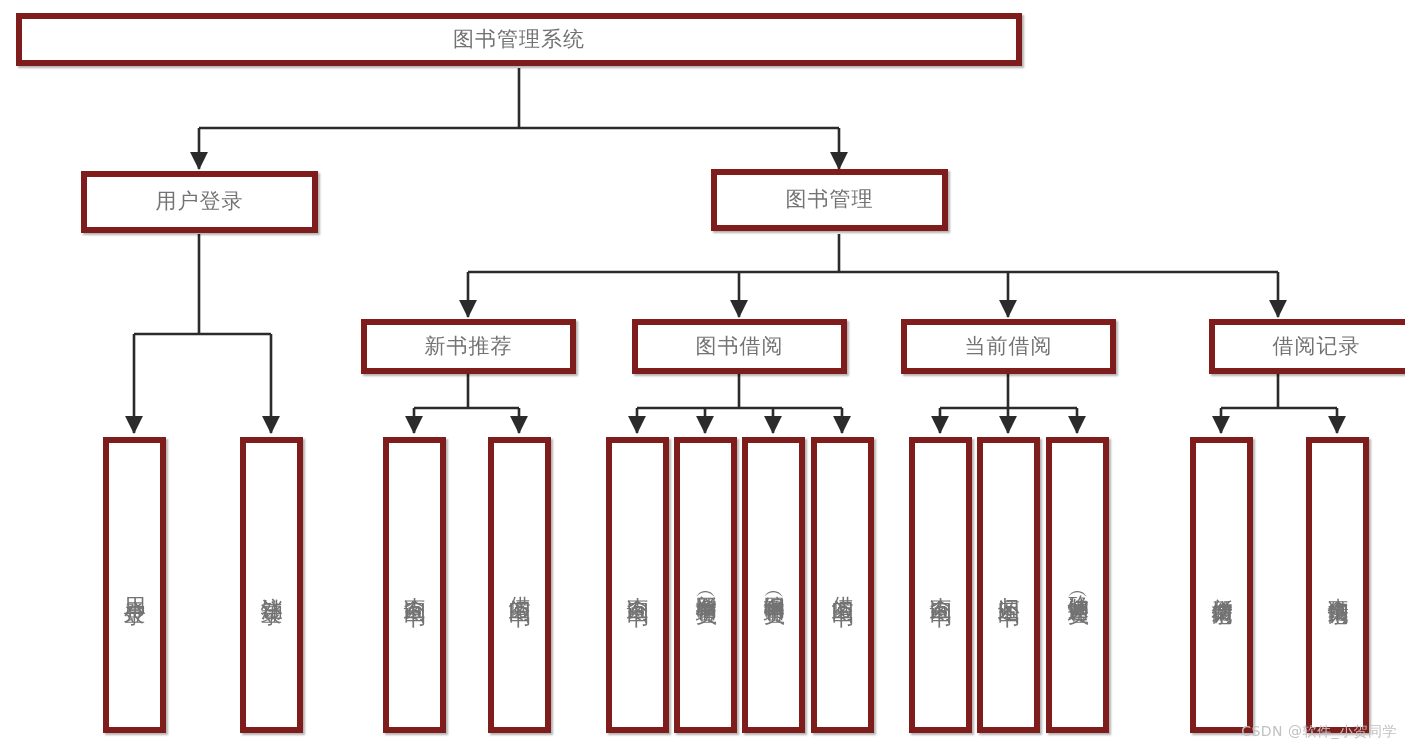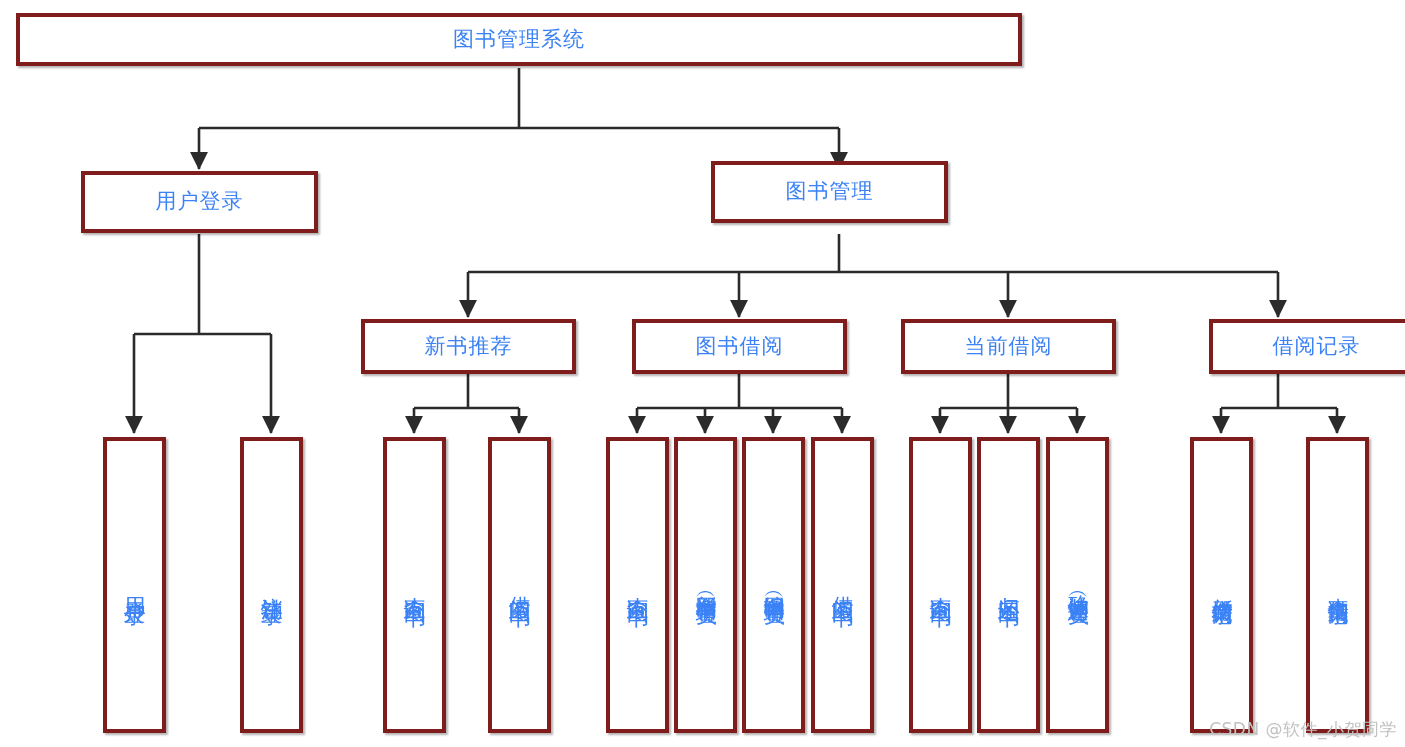--- a/index.html
+++ b/index.html
@@ -23,26 +23,26 @@
     position: absolute;
     left: 0;
     top: 0;
     width: 1405px;
     height: 747px;
   }
   .node {
     position: absolute;
     box-sizing: border-box;
     background: #ffffff;
-    border: 4px solid #7f1d1d;
+    border: 6px solid #7f1d1d;
     box-shadow: 2px 2px 2px rgba(0,0,0,0.30);
     display: flex;
     align-items: center;
     justify-content: center;
-    color: #3b82f6;
+    color: #737373;
   }
   .node.horiz .node-label {
     font-size: 21px;
     line-height: 1.1;
     letter-spacing: 1px;
     white-space: nowrap;
   }
   .node.vert {
     align-items: center;
     justify-content: center;
@@ -57,21 +57,21 @@
     text-align: center;
   }
   .node.vert.tight .node-label {
     font-size: 21px;
     letter-spacing: 1.5px;
   }
   .watermark {
     position: absolute;
     right: 8px;
     bottom: 6px;
-    font-size: 17px;
+    font-size: 14px;
     color: #c2c2c2;
     letter-spacing: 0.5px;
     white-space: nowrap;
     pointer-events: none;
   }
 </style>
 </head>
 <body>
 
 <div id="diagram-root">
@@ -126,21 +126,21 @@
     </g>
   </svg>
 
   <div class="node horiz" style="left:16px; top:13px; width:1006px; height:53px;">
     <span class="node-label">图书管理系统</span>
   </div>
 
   <div class="node horiz" style="left:81px; top:171px; width:237px; height:62px;">
     <span class="node-label">用户登录</span>
   </div>
-  <div class="node horiz" style="left:711px; top:161px; width:237px; height:62px;">
+  <div class="node horiz" style="left:711px; top:169px; width:237px; height:62px;">
     <span class="node-label">图书管理</span>
   </div>
 
   <div class="node horiz" style="left:632px; top:319px; width:215px; height:55px;">
     <span class="node-label">图书借阅</span>
   </div>
   <div class="node horiz" style="left:361px; top:319px; width:215px; height:55px;">
     <span class="node-label">新书推荐</span>
   </div>
   <div class="node horiz" style="left:901px; top:319px; width:215px; height:55px;">

